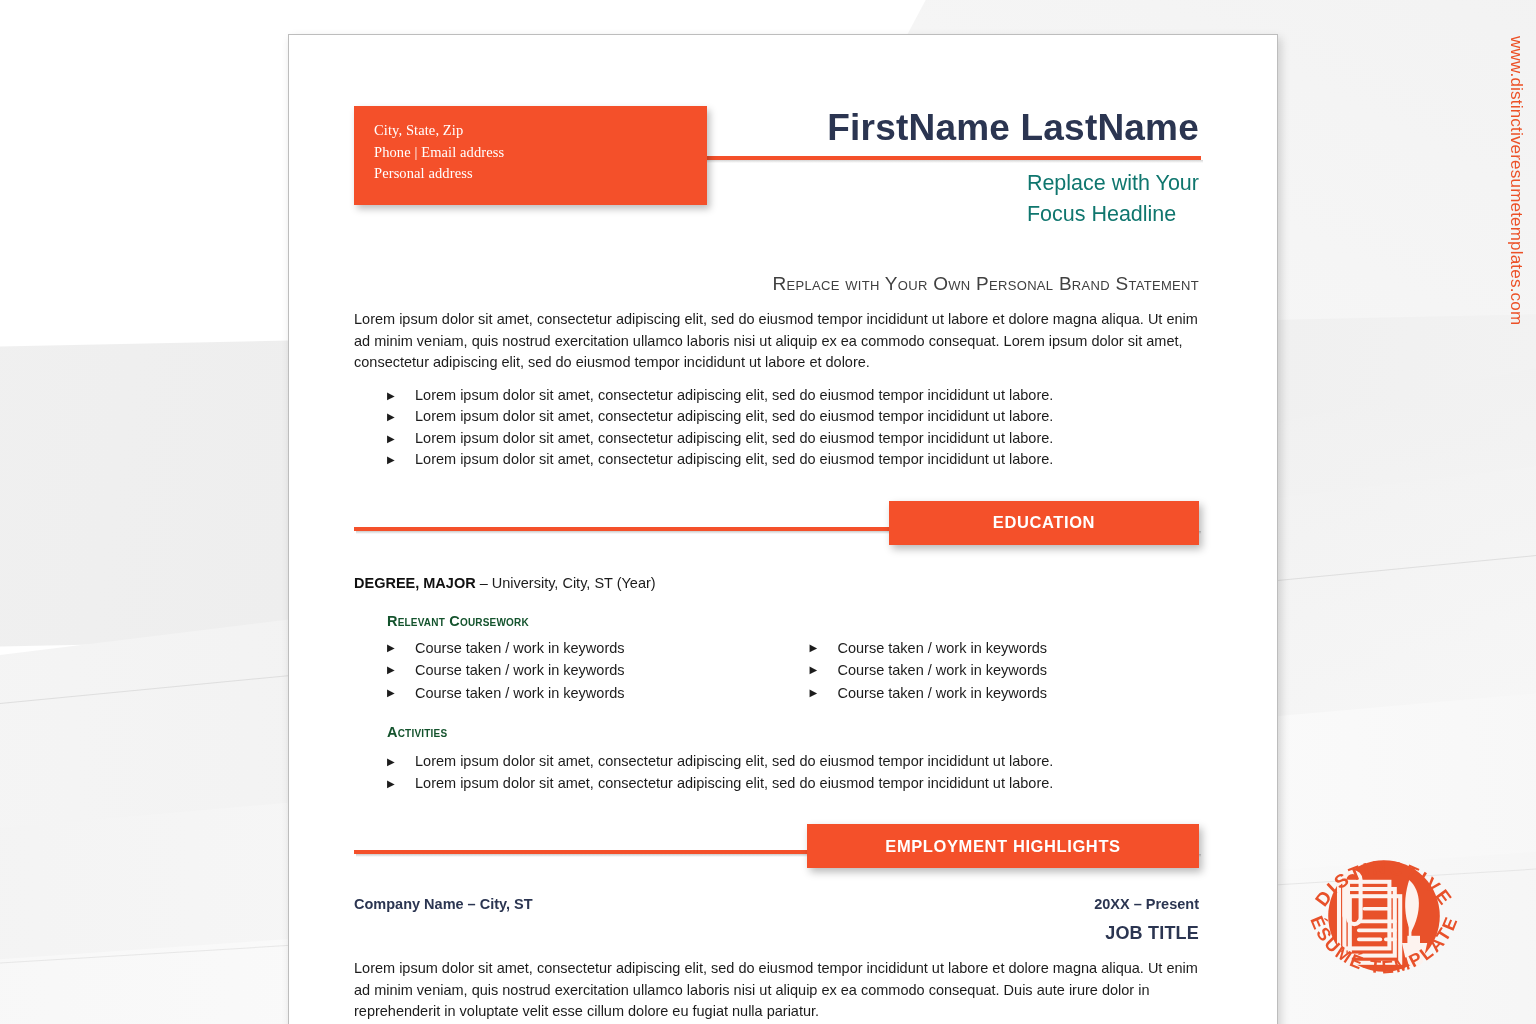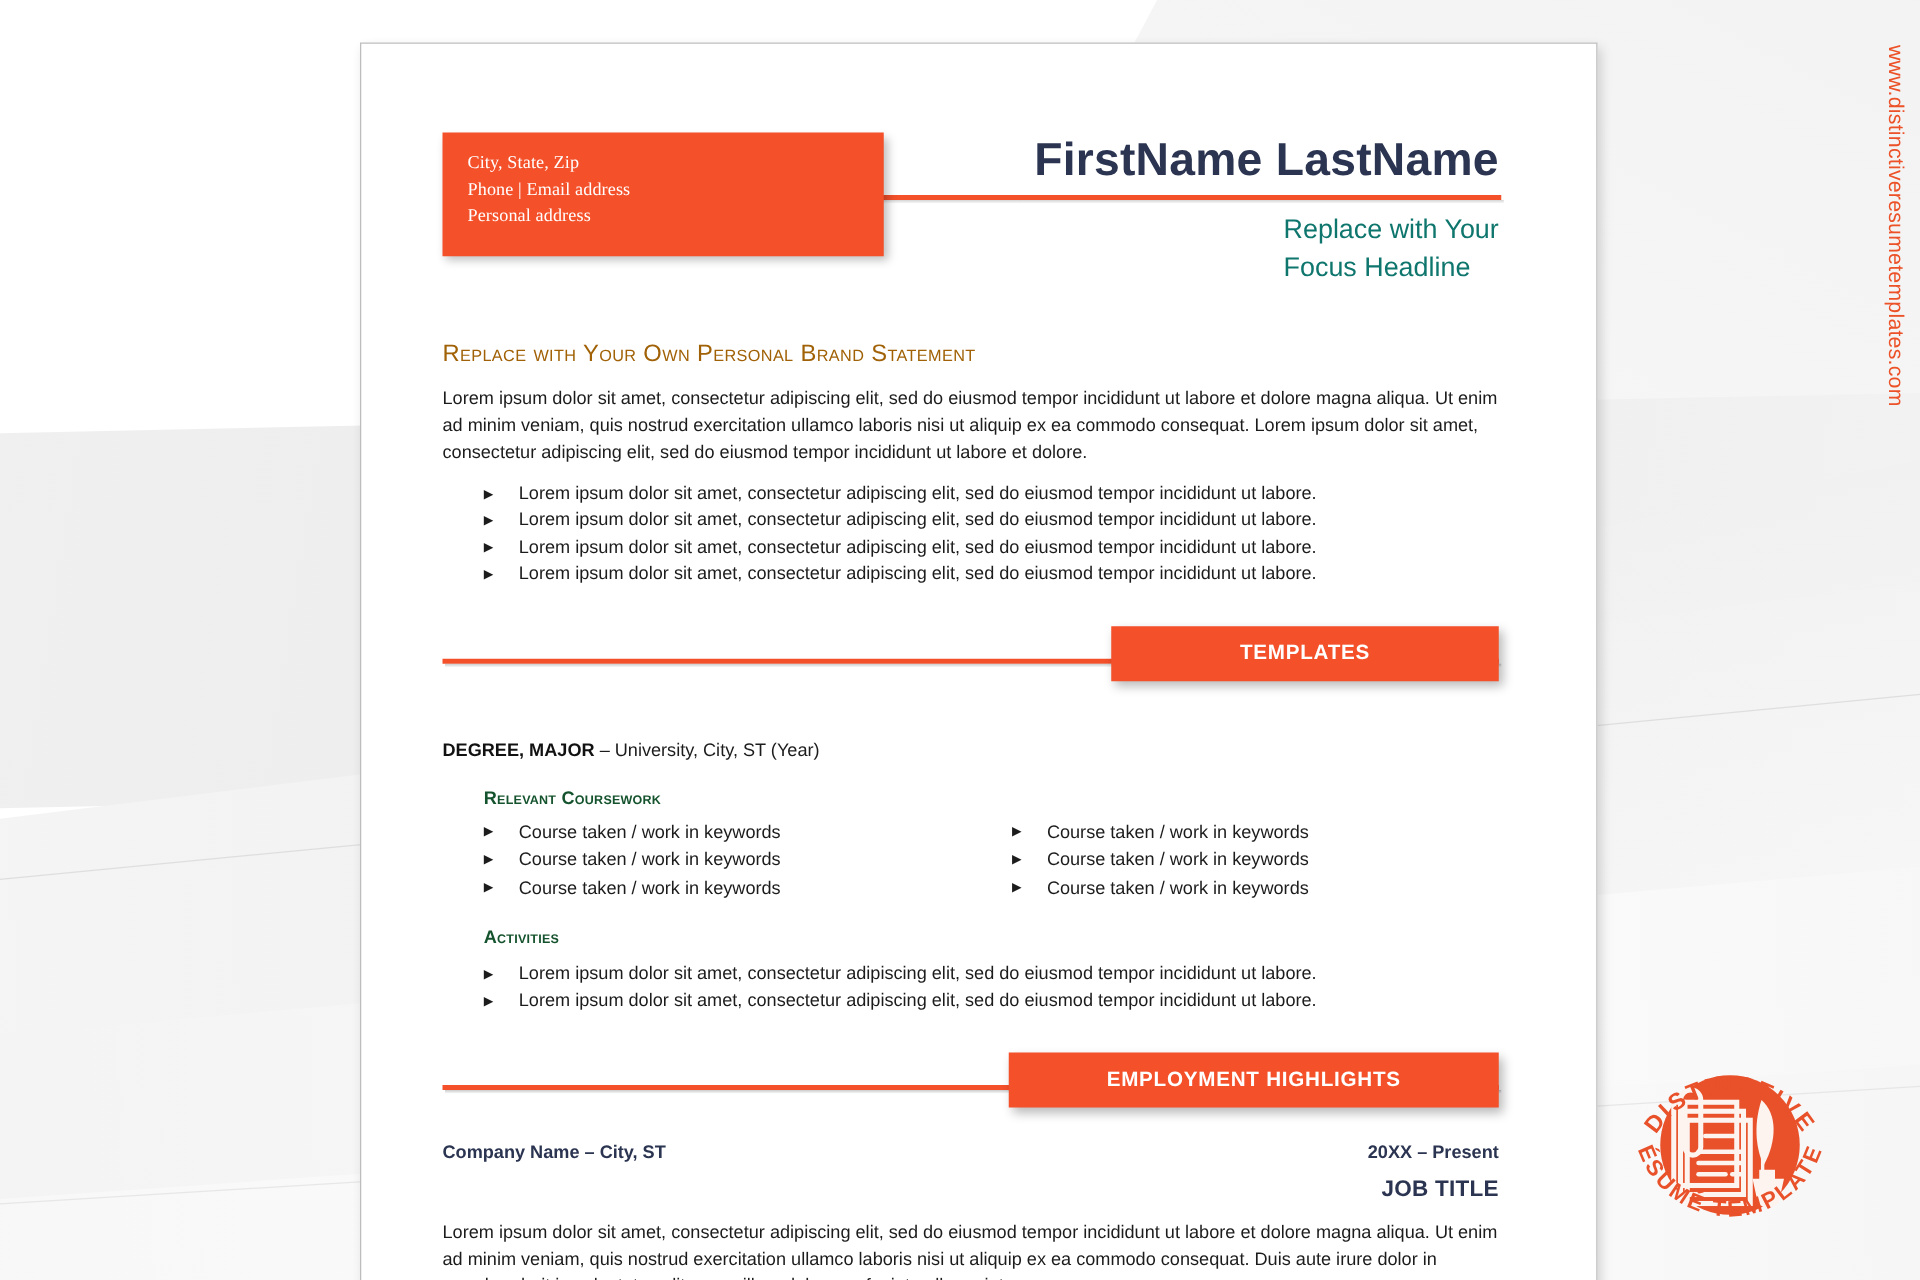--- a/index.html
+++ b/index.html
@@ -137,25 +137,26 @@
     text-align: left;
     color: #0f766e;
     font-size: 21.5px;
     line-height: 31px;
   }
 
   
   .body-area { padding: 0 78px 0 65px; }
 
   .brand-heading {
-    color: #a16207;
+    color: #404040;
     font-size: 19px;
     font-variant: small-caps;
     letter-spacing: .3px;
     margin-top: 43px;
+    text-align: right;
   }
 
   .para {
     color: #1c1c1c;
     font-size: 14.5px;
     line-height: 21.5px;
     margin-top: 14px;
     text-align: left;
   }
 
@@ -209,21 +210,21 @@
     align-items: center;
     justify-content: center;
     padding: 0 22px;
     z-index: 2;
   }
   .tab-education { min-width: 310px; }
   .tab-employment { min-width: 392px; }
 
   
   .degree-line {
-    margin-top: 44px;
+    margin-top: 26px;
     font-size: 14.5px;
     color: #1c1c1c;
     line-height: 20px;
   }
   .degree-line .strong { font-weight: bold; color: #111111; }
 
   .sub-heading {
     margin-top: 20px;
     margin-left: 33px;
     color: #14532d;
@@ -310,21 +311,21 @@
         <div class="para">Lorem ipsum dolor sit amet, consectetur adipiscing elit, sed do eiusmod tempor incididunt ut labore et dolore magna aliqua. Ut enim ad minim veniam, quis nostrud exercitation ullamco laboris nisi ut aliquip ex ea commodo consequat. Lorem ipsum dolor sit amet, consectetur adipiscing elit, sed do eiusmod tempor incididunt ut labore et dolore.</div>
         <ul class="arrow-list">
           <li>Lorem ipsum dolor sit amet, consectetur adipiscing elit, sed do eiusmod tempor incididunt ut labore.</li>
           <li>Lorem ipsum dolor sit amet, consectetur adipiscing elit, sed do eiusmod tempor incididunt ut labore.</li>
           <li>Lorem ipsum dolor sit amet, consectetur adipiscing elit, sed do eiusmod tempor incididunt ut labore.</li>
           <li>Lorem ipsum dolor sit amet, consectetur adipiscing elit, sed do eiusmod tempor incididunt ut labore.</li>
         </ul>
 
         <div class="section-bar">
           <div class="line"></div>
-          <div class="tab tab-education">TEMPLATES</div>
+          <div class="tab tab-education">EDUCATION</div>
         </div>
 
         <div class="degree-line">
           <span class="strong">DEGREE, MAJOR</span><span> – University, City, ST (Year)</span>
         </div>
 
         <div class="sub-heading">Relevant Coursework</div>
 
         <div class="two-col">
           <div class="col">

